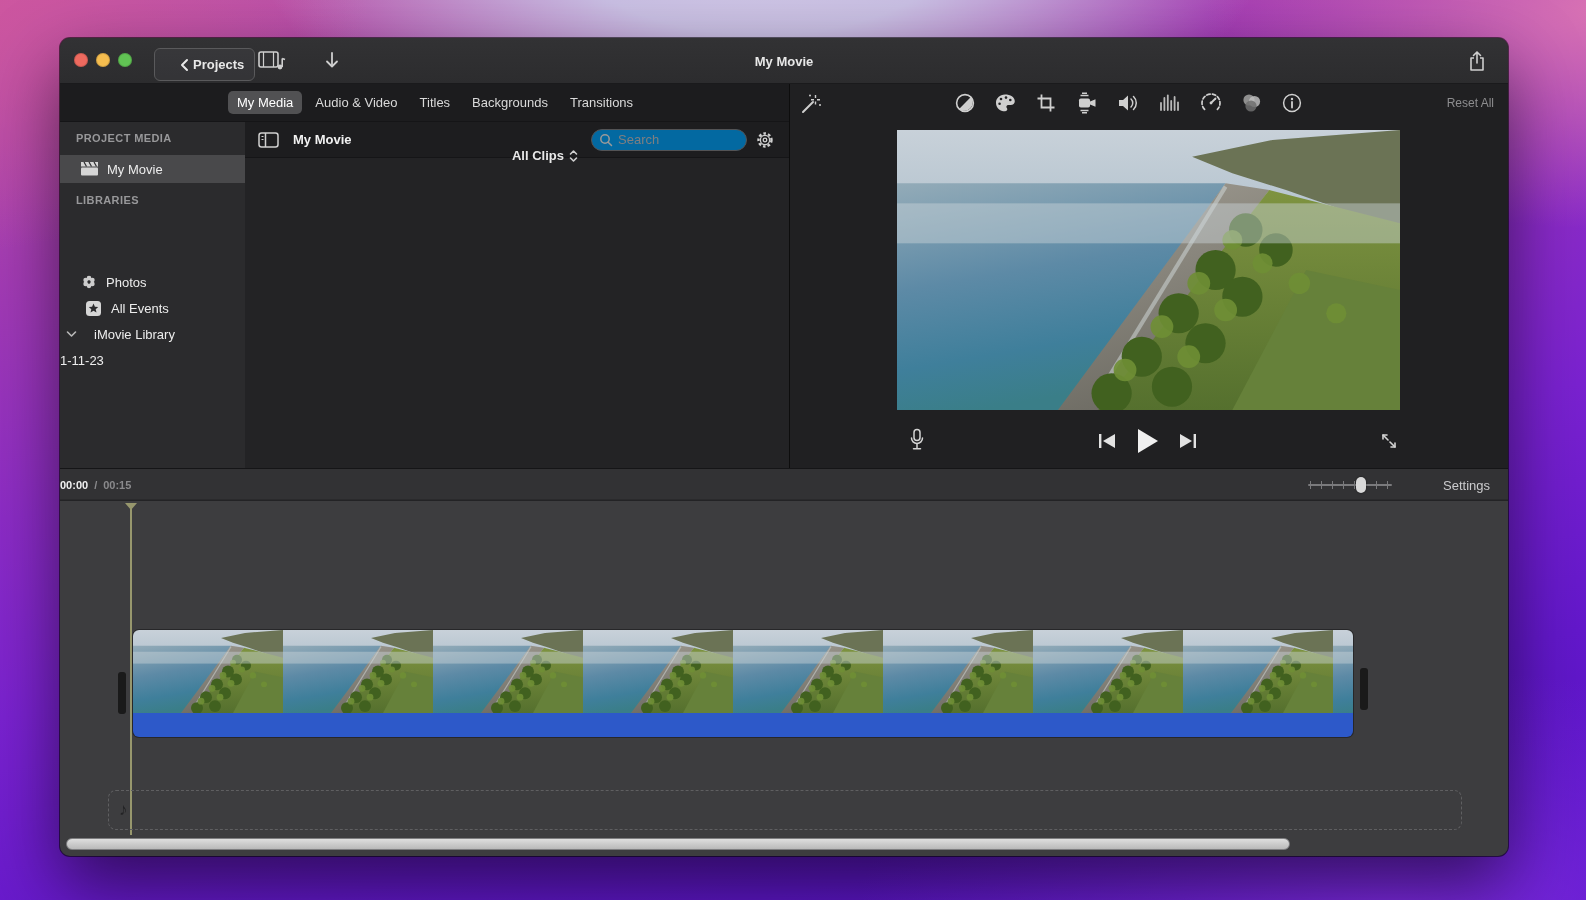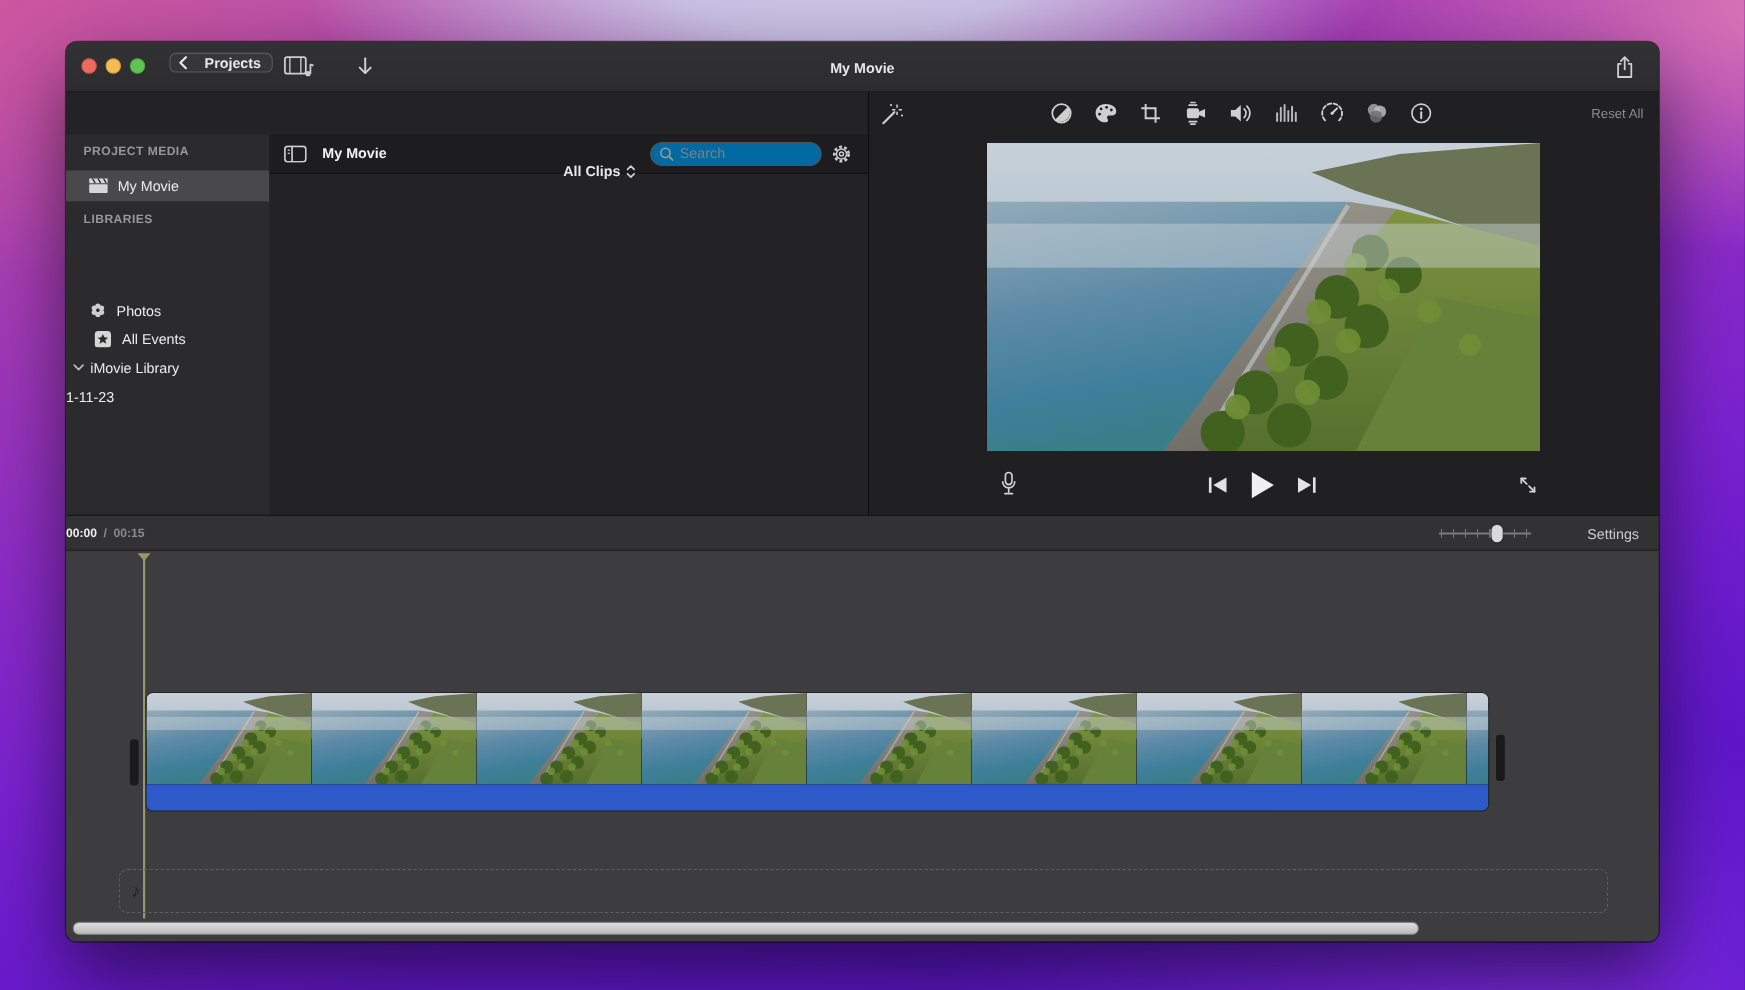--- a/index.html
+++ b/index.html
@@ -20,22 +20,22 @@
     background:#232325; border-radius:10px; overflow:hidden;
     box-shadow:0 30px 70px rgba(0,0,0,.55), 0 0 0 1px rgba(0,0,0,.55);
   }
   
   .titlebar { position:absolute; left:0; top:0; width:100%; height:46px;
     background:linear-gradient(#323234,#2c2c2e); border-bottom:1px solid #1a1a1c; }
   .tl { position:absolute; top:15px; width:14px; height:14px; border-radius:50%; }
   .tl.red{ left:14px; background:#ee6a5f; box-shadow:inset 0 0 0 1px rgba(0,0,0,.15);}
   .tl.yellow{ left:36px; background:#f5bd4f; box-shadow:inset 0 0 0 1px rgba(0,0,0,.15);}
   .tl.green{ left:58px; background:#61c354; box-shadow:inset 0 0 0 1px rgba(0,0,0,.15);}
-  .back-btn { position:absolute; left:94px; top:10px; height:18px; padding:0 10px 0 6px;
-    display:flex; align-items:center; gap:15px; border:1px solid #5a5a5c; border-radius:6px;
+  .back-btn { position:absolute; left:94px; top:10px; height:33px; padding:0 10px 0 24px;
+    display:flex; align-items:center; gap:4px; border:1px solid #5a5a5c; border-radius:6px;
     background:rgba(90,90,92,.18); color:#e8e8e8; font-size:13px; font-weight:600; }
   .tb-icon { position:absolute; top:12px; }
   .title-center { position:absolute; left:0; right:0; top:0; height:46px;
     display:flex; align-items:center; justify-content:center;
     color:#e8e8e8; font-size:13px; font-weight:600; pointer-events:none; }
   
   .main { position:absolute; left:0; top:46px; width:1448px; height:384px; background:#202022; }
   .left-panel { position:absolute; left:0; top:0; width:730px; height:384px; background:#232325; border-right:1px solid #0d0d0d; }
   .tabbar { position:absolute; left:0; top:0; width:100%; height:38px; background:#1c1c1e;
     display:flex; align-items:center; padding-left:168px; gap:4px; border-bottom:1px solid #151517; }
@@ -205,20 +205,27 @@
     <svg class="ic" style="position:absolute; right:22px; top:12px;" width="18" height="22" viewBox="0 0 18 22">
       <path d="M6,8 H3 V20 H15 V8 H12" fill="none" stroke="#cfcfcf" stroke-width="1.6" stroke-linejoin="round"></path>
       <line x1="9" y1="2.5" x2="9" y2="13" stroke="#cfcfcf" stroke-width="1.6" stroke-linecap="round"></line>
       <polyline points="5.5,5.5 9,2 12.5,5.5" fill="none" stroke="#cfcfcf" stroke-width="1.6" stroke-linecap="round" stroke-linejoin="round"></polyline>
     </svg>
   </div>
 
   <div class="main">
 
     <div class="left-panel">
+      <div class="tabbar">
+        <span class="tab active">My Media</span>
+        <span class="tab">Audio &amp; Video</span>
+        <span class="tab">Titles</span>
+        <span class="tab">Backgrounds</span>
+        <span class="tab">Transitions</span>
+      </div>
 
       <div class="sidebar">
         <div class="side-h" style="top:10px;">PROJECT MEDIA</div>
         <div class="side-row selected" style="top:33px; padding-left:21px;">
           <span class="side-ic">
             <svg class="ic" width="17" height="14" viewBox="0 0 17 14">
               <path d="M0,0 H17 V4.5 H0 Z" fill="#d6d6d6"></path>
               <line x1="3" y1="0" x2="5.5" y2="4.5" stroke="#2b2b2d" stroke-width="1.2"></line>
               <line x1="8" y1="0" x2="10.5" y2="4.5" stroke="#2b2b2d" stroke-width="1.2"></line>
               <line x1="13" y1="0" x2="15.5" y2="4.5" stroke="#2b2b2d" stroke-width="1.2"></line>
@@ -246,21 +253,21 @@
         </div>
         <div class="side-row" style="top:172px; padding-left:25px;">
           <span class="side-ic">
             <svg class="ic" width="15" height="15" viewBox="0 0 15 15">
               <rect x="0" y="0" width="15" height="15" rx="3.5" fill="#d6d6d6"></rect>
               <path d="M7.5,2.6 L8.9,5.7 L12.2,6 L9.7,8.2 L10.5,11.4 L7.5,9.7 L4.5,11.4 L5.3,8.2 L2.8,6 L6.1,5.7 Z" fill="#2b2b2d"></path>
             </svg>
           </span>
           <span>All Events</span>
         </div>
-        <div class="side-row" style="top:198px; padding-left:6px; gap:5px;">
+        <div class="side-row" style="top:198px; padding-left:6px; gap:17px;">
           <svg class="ic" width="11" height="8" viewBox="0 0 11 8">
             <polyline points="1.5,2 5.5,6 9.5,2" fill="none" stroke="#b9b9b9" stroke-width="1.6" stroke-linecap="round" stroke-linejoin="round"></polyline>
           </svg>
           <span>iMovie Library</span>
         </div>
         <div class="side-row" style="top:224px; ">
           <span>1-11-23</span>
         </div>
       </div>
 

